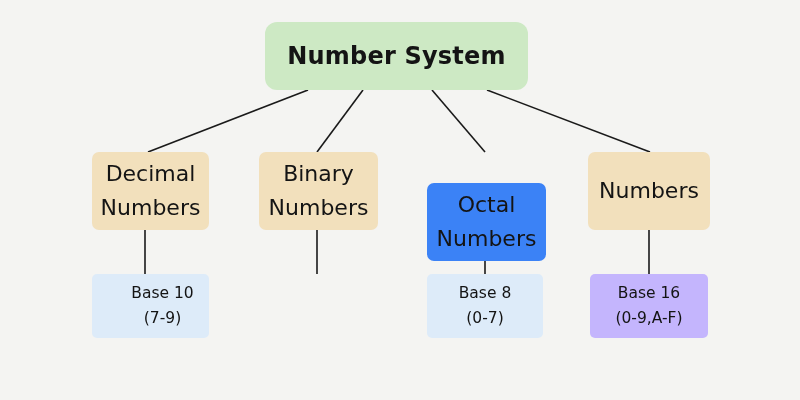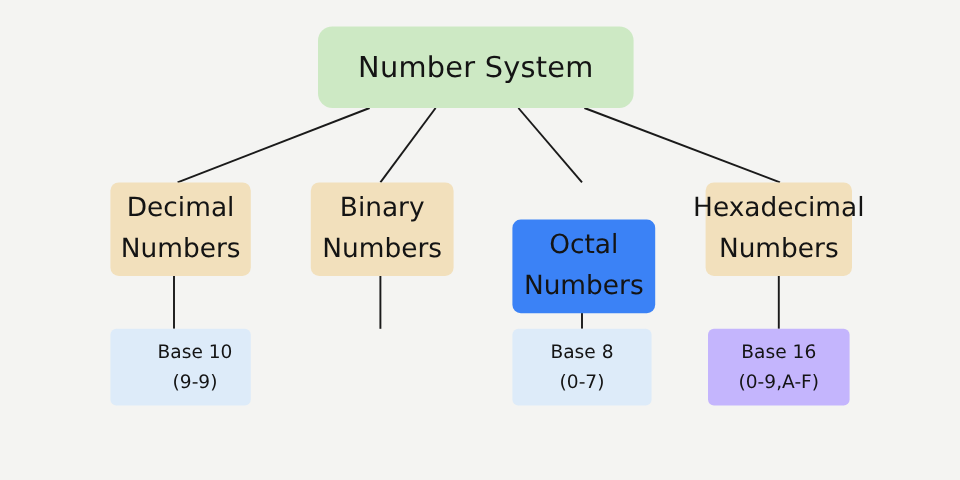--- a/index.html
+++ b/index.html
@@ -32,21 +32,21 @@
     flex-direction: column;
     align-items: center;
     justify-content: center;
     text-align: center;
     color: #141414;
     z-index: 2;
   }
   .node-root {
     border-radius: 12px;
     font-size: 24px;
-    font-weight: normal;
+    font-weight: bold;
     letter-spacing: 0.2px;
   }
   .node-mid {
     border-radius: 7px;
     font-size: 22px;
     line-height: 1.55;
   }
   .node-leaf {
     border-radius: 5px;
     font-size: 15.5px;
@@ -88,27 +88,26 @@
     <span class="node-line">Binary</span>
     <span class="node-line">Numbers</span>
   </div>
 
   <div class="node node-mid" style="left:427px; top:152px; width:119px; height:78px; background:#3b82f6;margin-top:31px;">
     <span class="node-line">Octal</span>
     <span class="node-line">Numbers</span>
   </div>
 
   <div class="node node-mid" style="left:588px; top:152px; width:122px; height:78px; background:#f2e0bc;">
-    <span class="node-line">Hexadecimal</span>
     <span class="node-line">Numbers</span>
   </div>
 
   <div class="node node-leaf" style="left:92px; top:274px; width:117px; height:64px; background:#ddebf9;padding-left:24px;">
     <span class="node-line">Base 10</span>
-    <span class="node-line">(9-9)</span>
+    <span class="node-line">(7-9)</span>
   </div>
 
 
   <div class="node node-leaf" style="left:427px; top:274px; width:116px; height:64px; background:#ddebf9;">
     <span class="node-line">Base 8</span>
     <span class="node-line">(0-7)</span>
   </div>
 
   <div class="node node-leaf" style="left:590px; top:274px; width:118px; height:64px; background:#c4b5fd;">
     <span class="node-line">Base 16</span>

